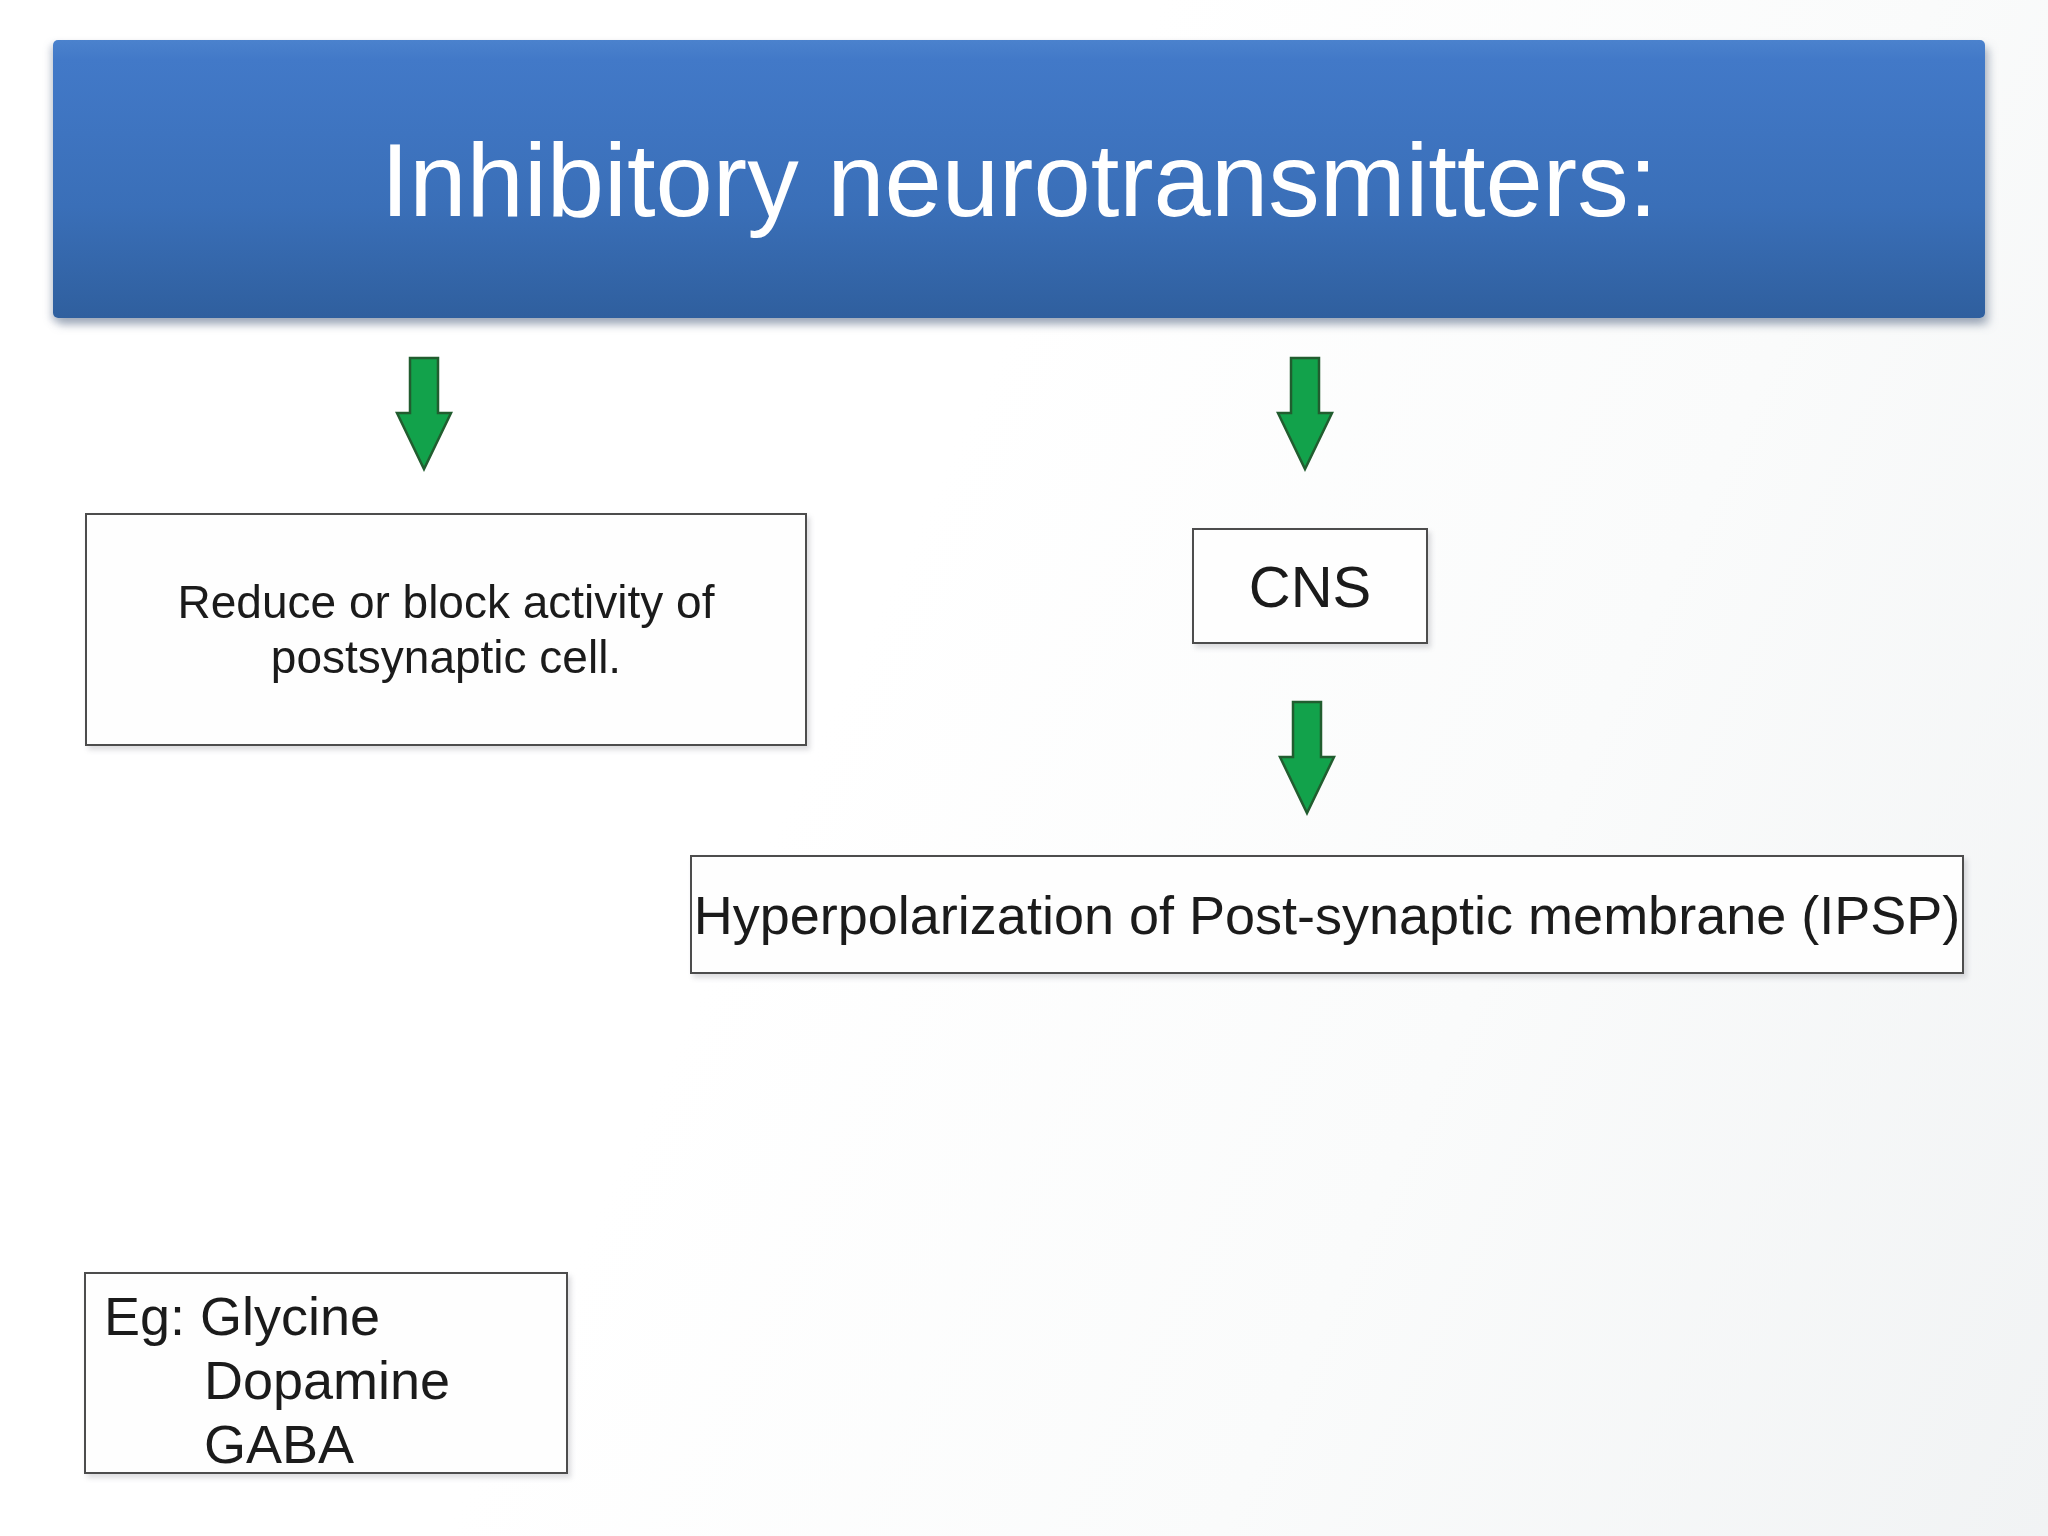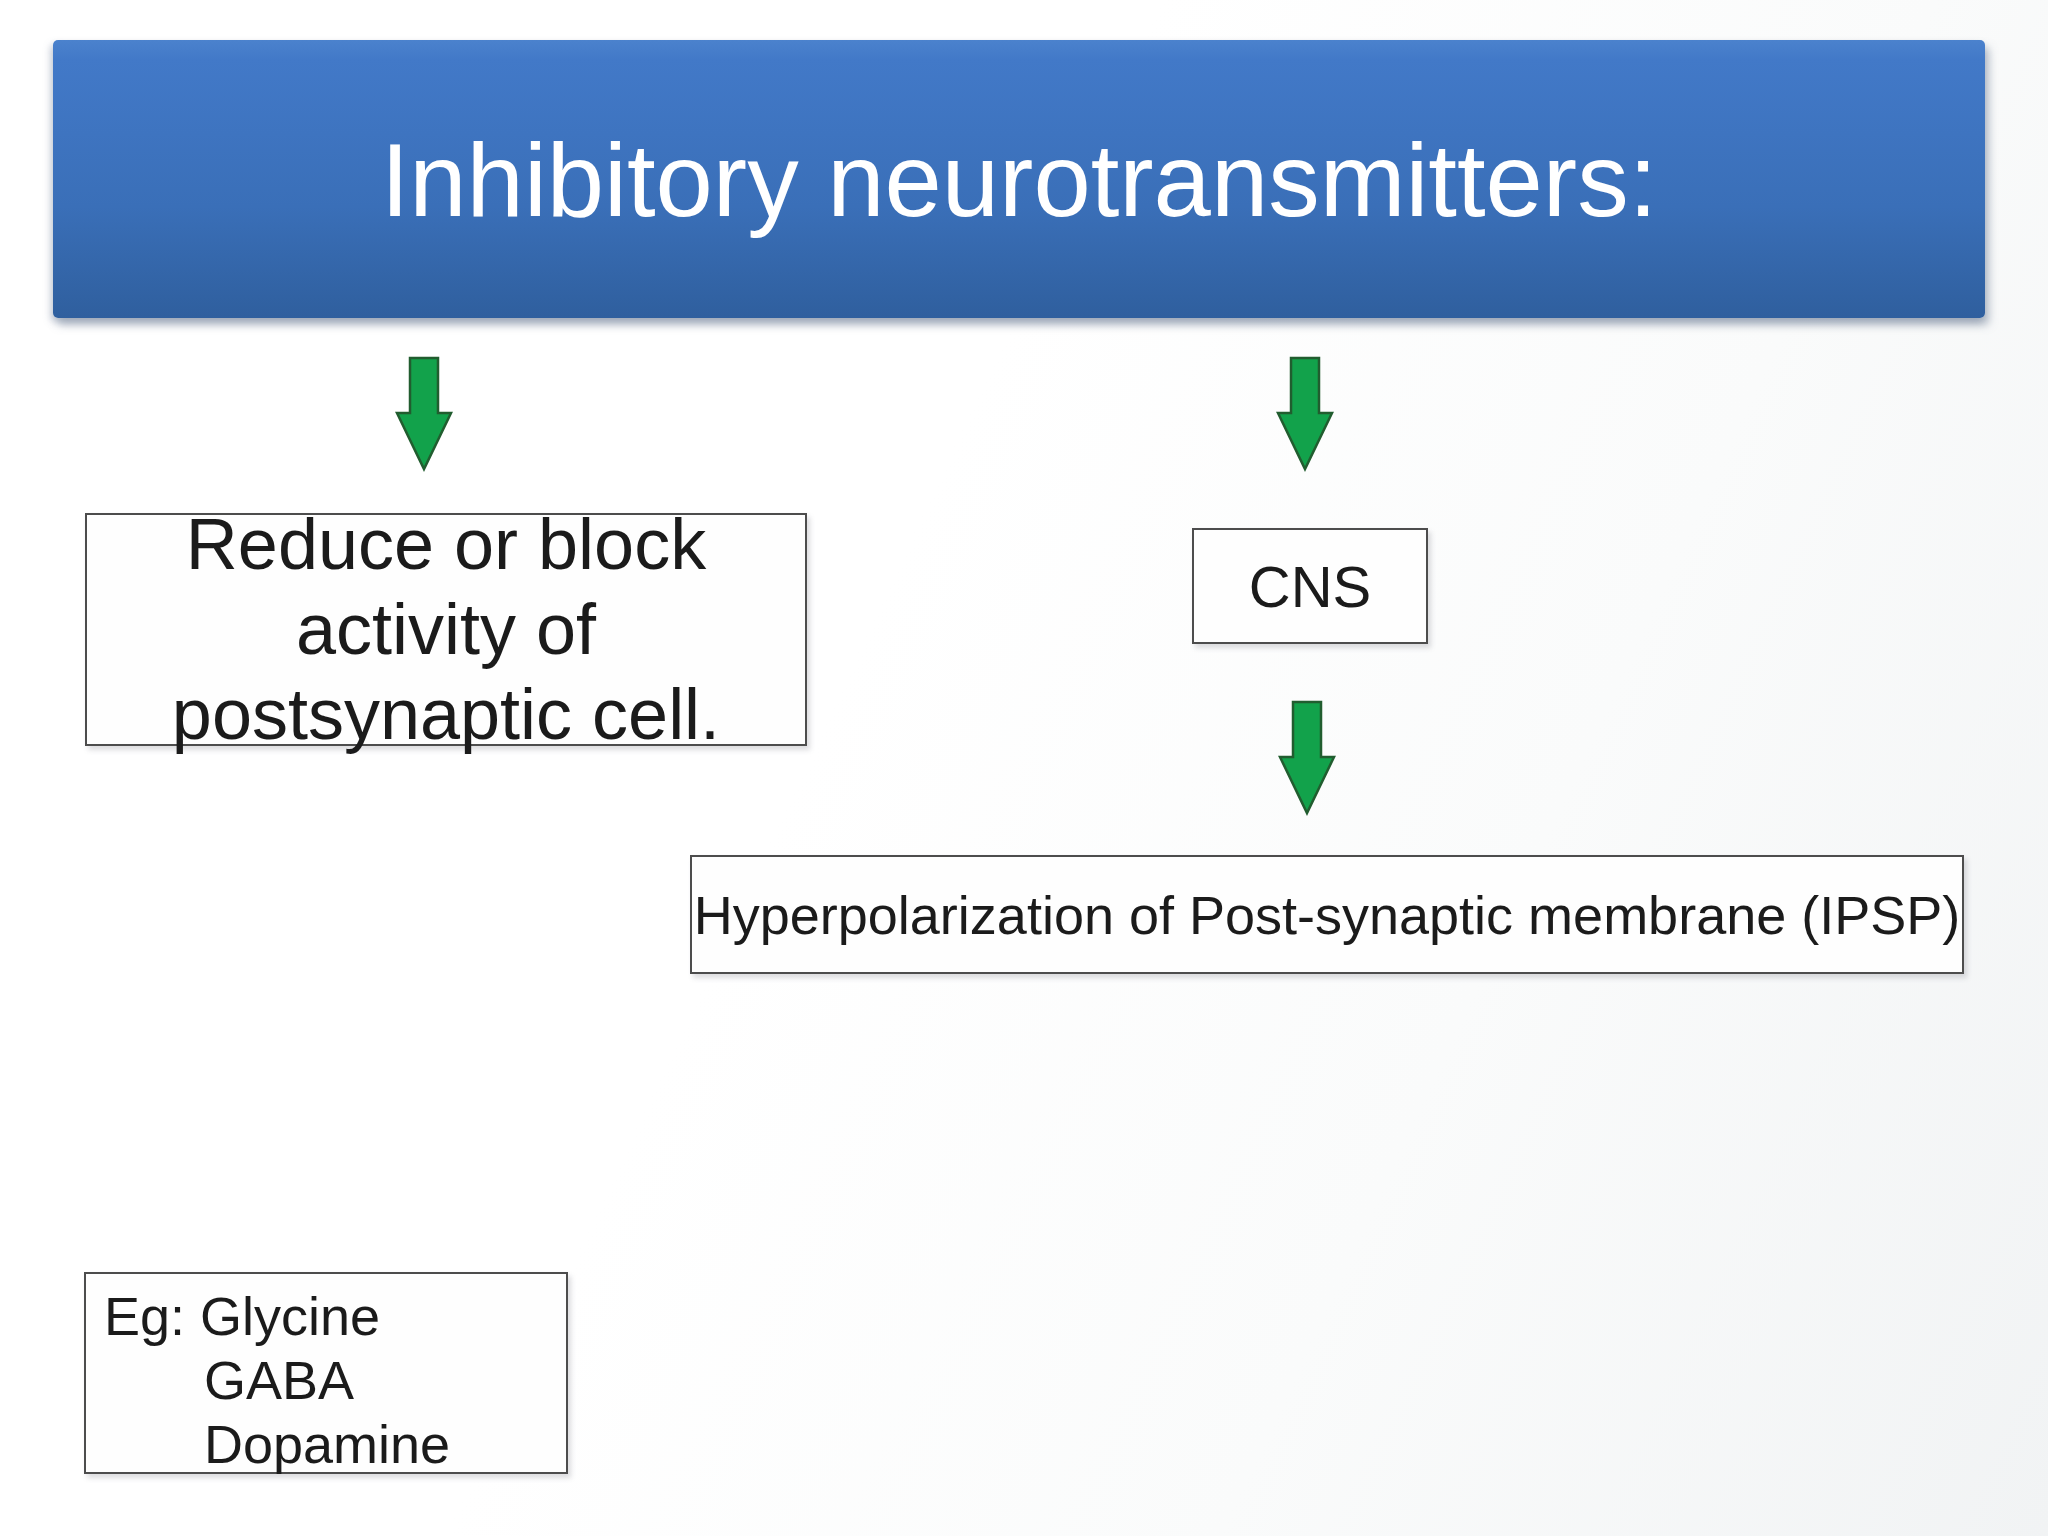--- a/index.html
+++ b/index.html
@@ -46,21 +46,21 @@
     position:absolute;
     background:var(--box-background);
     border:2px solid var(--box-border);
     box-shadow:3px 4px 5px rgba(100,100,115,0.22);
     color:var(--body-text);
     display:flex;align-items:center;justify-content:center;
     box-sizing:border-box;
   }
   .reduce-box{
     left:85px;top:513px;width:722px;height:233px;
-    font-size:72px;line-height:1.18;
+    font-size:46px;line-height:1.18;
     text-align:center;
     padding:0 26px;
   }
   .cns-box{
     left:1192px;top:528px;width:236px;height:116px;
     font-size:58px;
     text-align:center;
   }
   .ipsp-box{
     left:690px;top:855px;width:1274px;height:119px;
@@ -112,17 +112,17 @@
   <svg class="down-arrow arrow-mid" viewBox="0 0 58 116">
     <polygon points="15,2 43,2 43,57 56,57 29,113 2,57 15,57" fill="var(--arrow-fill)" stroke="var(--arrow-stroke)" stroke-width="2.5" stroke-linejoin="miter"></polygon>
   </svg>
 
   <div class="dbox ipsp-box">
     <span>Hyperpolarization of Post-synaptic membrane (IPSP)</span>
   </div>
 
   <div class="dbox eg-box">
     <span class="eg-line">Eg: Glycine</span>
+    <span class="eg-line indented">Dopamine</span>
     <span class="eg-line indented">GABA</span>
-    <span class="eg-line indented">Dopamine</span>
   </div>
 
 </div>
 
 </body></html>

